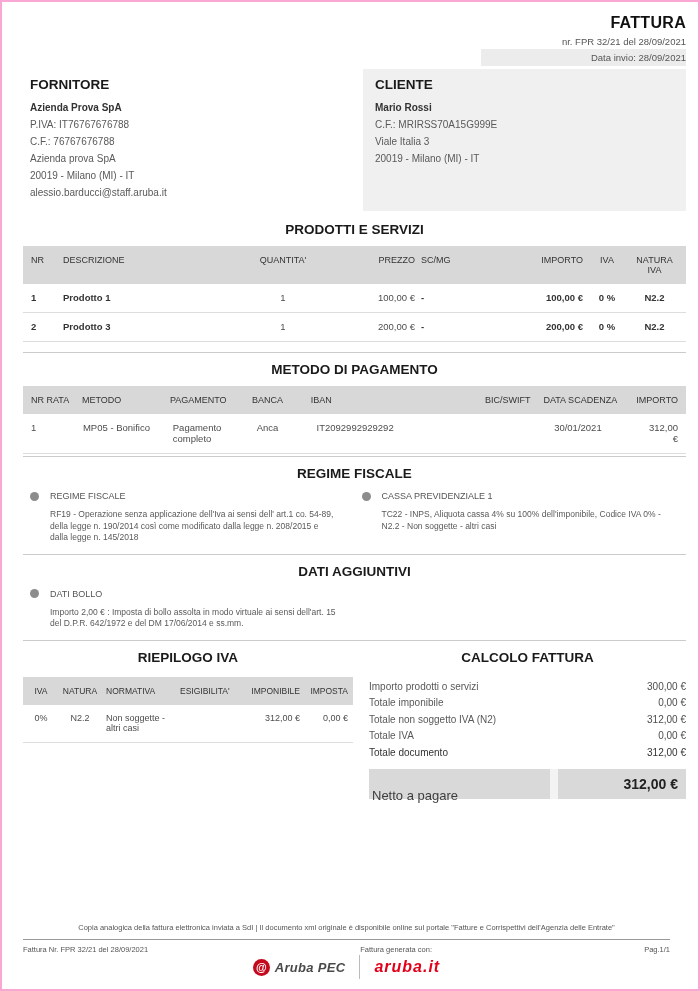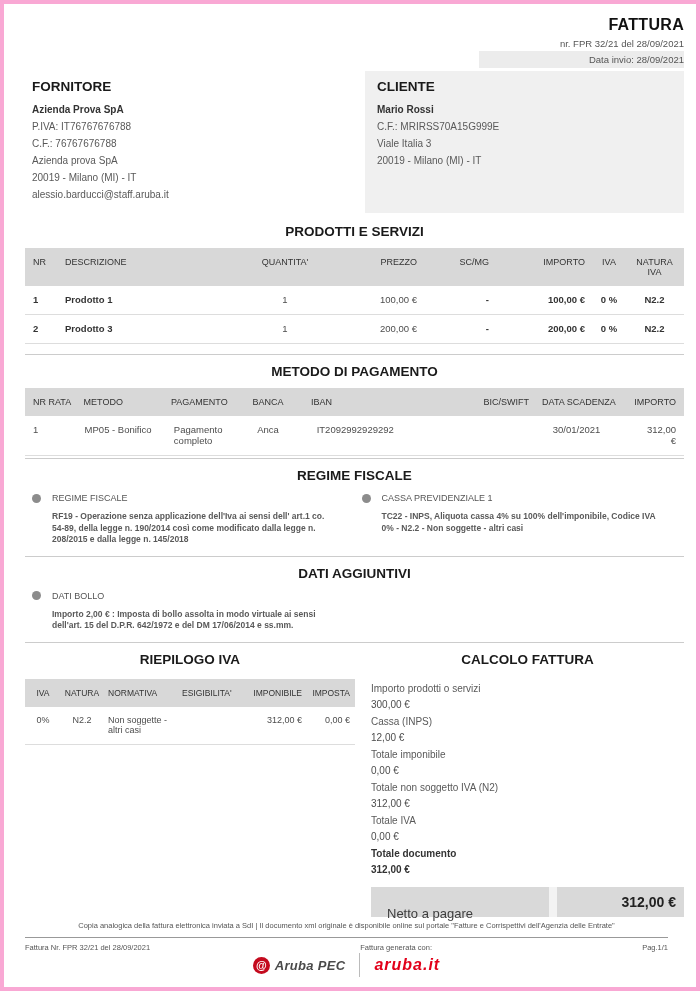--- a/index.html
+++ b/index.html
@@ -1,20 +1,20 @@
 <!DOCTYPE html>
 <html><head>
 <meta charset="utf-8">
 <style>
   html,body { margin:0; padding:0; background:#888; }
   .page {
     width:700px; height:991px; margin:0 auto; background:#ffffff;
     position:relative; box-sizing:border-box;
     font-family:"Liberation Sans", sans-serif; color:#4d4d4d;
-    border:4px solid #f9a8d4; overflow:hidden;
+    border:2px solid #f9a8d4; overflow:hidden;
   }
   
   .doc-header { padding:12px 12px 0 0; text-align:right; }
   .doc-title { font-size:16px; font-weight:bold; color:#111; letter-spacing:0.3px; }
   .doc-nr { font-size:9.5px; color:#555; margin-top:4px; }
   .doc-sent { display:inline-block; font-size:9.5px; color:#555; background:#ececec;
               margin-top:2px; padding:3px 0 3px 110px; }
   
   .parties { display:flex; margin:3px 12px 0 21px; gap:20px; }
   .party { box-sizing:border-box; padding:8px 10px 10px 7px; }
@@ -31,51 +31,51 @@
   .first-heading { border-top:none; padding-top:11px; }
   
   .tbl { margin:9px 12px 0 21px; font-size:9.5px; }
   .thead { display:flex; background:#d8d8d8; color:#333; padding:9px 5px; font-size:9px; }
   .trow { display:flex; padding:8px 5px 9px 5px; border-bottom:1px solid #ddd; color:#4d4d4d; }
   .trow:last-child { border-bottom:1px solid #ddd; }
   .c { box-sizing:border-box; padding:0 3px; }
   .bold { font-weight:bold; color:#333; }
   
   .pc1{width:32px;} .pc2{width:180px;} .pc3{width:86px;text-align:center;}
-  .pc4{width:92px;text-align:right;} .pc5{width:72px;text-align:right;}
+  .pc4{width:92px;text-align:right;} .pc5{width:72px;text-align:left;}
   .pc6{width:96px;text-align:right;} .pc7{width:42px;text-align:center;}
   .pc8{flex:1;text-align:center;}
   
   .yc1{width:52px;} .yc2{width:90px;} .yc3{width:84px;} .yc4{width:60px;}
   .yc5{width:165px;} .yc6{width:66px;text-align:right;} .yc7{width:102px;padding-left:10px;}
   .yc8{flex:1;text-align:right;}
   
   .bullet-cols { display:flex; margin:4px 12px 0 21px; padding:6px 0 10px 0; }
   .bullet-block { width:50%; box-sizing:border-box; padding-left:7px; padding-right:16px; }
   .bullet-row { display:flex; align-items:center; gap:11px; }
   .bullet-dot { width:9px; height:9px; border-radius:50%; background:#8c8c8c; flex:0 0 auto; }
   .bullet-label { font-size:9px; color:#555; }
-  .bullet-text { font-size:8.5px; line-height:11.5px; color:#595959; margin:8px 0 0 20px; max-width:330px;font-weight:bold; }
+  .bullet-text { font-size:8.5px; line-height:11.5px; color:#595959; margin:8px 0 0 20px; max-width:330px; }
   
   .bottom-cols { display:flex; margin:0 12px 0 21px; gap:10px; border-top:1px solid #ccc; padding-top:9px; }
   .bottom-left { width:330px; box-sizing:border-box; }
   .bottom-right { flex:1; box-sizing:border-box; padding-left:6px; }
   .col-heading { text-align:center; font-size:13.5px; font-weight:bold; color:#1a1a1a; }
   .vtbl { margin-top:12px; font-size:9px; }
   .vtbl .thead { padding:9px 2px; font-size:8.5px; }
   .vtbl .trow { padding:8px 2px 9px 2px; }
   .vc1{width:32px;text-align:center;} .vc2{width:46px;text-align:center;}
   .vc3{width:74px;} .vc4{width:64px;} .vc5{width:62px;text-align:right;}
   .vc6{flex:1;text-align:right;}
   .calc { margin-top:14px; }
-  .calc-row { display:flex; justify-content:space-between; font-size:10px; line-height:16.5px;flex-direction:column; }
+  .calc-row { display:flex; justify-content:space-between; font-size:10px; line-height:16.5px; }
   .calc-row .lab { color:#595959; } .calc-row .val { color:#4d4d4d; }
-  .calc-row.total .lab, .calc-row.total .val { font-weight:bold; color:#333; }
+  .calc-row.total .lab, .calc-row.total .val { font-weight:normal; color:#333; }
   .net-bar { margin-top:8px; background:#d9d9d9; height:30px; display:flex; align-items:center; position:relative; }
-  .net-label { font-size:13px; color:#3d3d3d; padding-left:16px;margin-top:23px; }
+  .net-label { font-size:13px; color:#3d3d3d; padding-left:3px;margin-top:23px; }
   .net-value { margin-left:auto; font-size:14px; font-weight:bold; color:#222; padding-right:8px; }
   .net-gap { position:absolute; left:57%; top:0; bottom:0; width:8px; background:#f3f3f3; }
   
   .footer { position:absolute; left:21px; right:28px; bottom:6px; }
   .footer-notice { text-align:center; font-size:7.5px; color:#555; padding-bottom:7px; border-bottom:1px solid #999; }
   .footer-row { display:flex; justify-content:space-between; font-size:7.5px; color:#555; padding-top:5px; }
   .logos { display:flex; justify-content:center; align-items:center; gap:14px; margin-top:1px; padding-bottom:4px; }
   .aruba-pec { display:flex; align-items:center; gap:5px; }
   .pec-icon { width:17px; height:17px; border-radius:50%; background:#c40a1e; color:#fff;
               font-size:11px; font-weight:bold; display:flex; align-items:center; justify-content:center; }
@@ -224,24 +224,20 @@
       </div>
     </div>
     <div class="bottom-right">
       <div class="col-heading">CALCOLO FATTURA</div>
       <div class="calc">
         <div class="calc-row">
           <span class="lab">Importo prodotti o servizi</span>
           <span class="val">300,00 €</span>
         </div>
         <div class="calc-row">
-          <span class="lab">Cassa (INPS)</span>
-          <span class="val">12,00 €</span>
-        </div>
-        <div class="calc-row">
           <span class="lab">Totale imponibile</span>
           <span class="val">0,00 €</span>
         </div>
         <div class="calc-row">
           <span class="lab">Totale non soggetto IVA (N2)</span>
           <span class="val">312,00 €</span>
         </div>
         <div class="calc-row">
           <span class="lab">Totale IVA</span>
           <span class="val">0,00 €</span>

